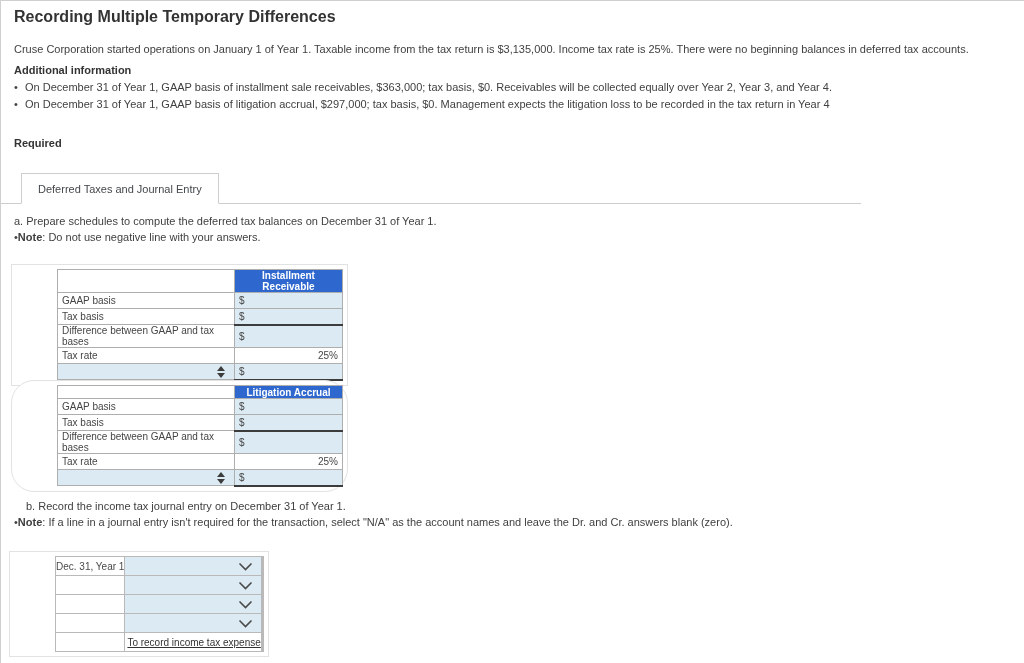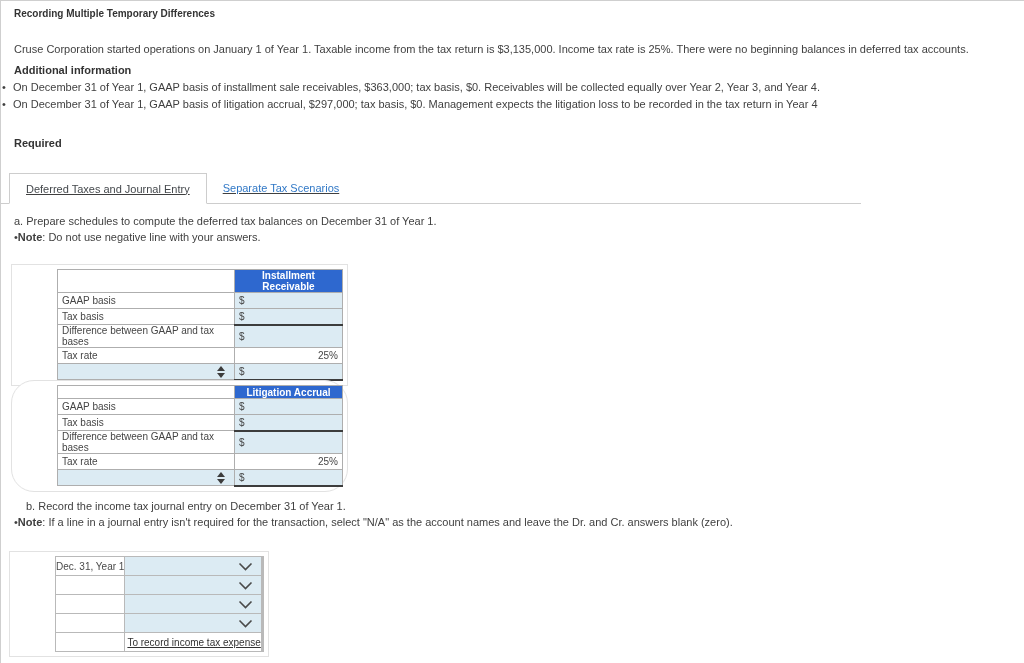--- a/index.html
+++ b/index.html
@@ -5,31 +5,31 @@
   * { margin:0; padding:0; box-sizing:border-box; }
   html,body { background:#fff; }
   body { font-family:"Liberation Sans", sans-serif; color:#3f3f3f; }
   .page {
     position:relative; width:1024px; height:663px; background:#fff;
     border-top:1px solid #cfcfcf; border-left:1px solid #cfcfcf; overflow:hidden;
     font-size:11px;
   }
   .abs { position:absolute; }
   .b { font-weight:bold; }
-  .title { left:13px; top:7px; font-size:10px; font-weight:bold; color:#333; }
+  .title { left:13px; top:7px; font-size:16px; font-weight:bold; color:#333; }
   .intro { left:13px; top:42px; width:1000px; color:#3f3f3f; }
   .addl-head { left:13px; top:63px; font-weight:bold; color:#333; }
-  .bullet-line { left:1px; width:1000px; color:#3f3f3f; }
+  .bullet-line { left:13px; width:1000px; color:#3f3f3f; }
   .bl1 { top:80px; } .bl2 { top:97px; }
   .bullet-mark { display:inline-block; width:11px; }
   .required { left:13px; top:136px; font-weight:bold; color:#333; }
 
   
   .tabbar { left:0; top:172px; width:860px; height:31px; border-bottom:1px solid #cdcdcd;
-            display:flex; align-items:flex-end; padding-left:8px;text-decoration:underline; }
+            display:flex; align-items:flex-end; padding-left:20px; }
   .tab { height:31px; display:flex; align-items:center; padding:0 16px; cursor:pointer; }
   .tab.active { background:#fff; border:1px solid #cdcdcd; border-bottom:1px solid #fff;
                 margin-bottom:-1px; color:#44484c; }
   .tab.link { color:#3178c6; border:none; }
 
   .instr { left:13px; width:1000px; color:#3f3f3f; }
   .ia { top:214px; } .na { top:230px; }
   .ib { top:499px;margin-left:12px; } .nb { top:515px; }
 
   
@@ -86,21 +86,20 @@
   <div class="abs addl-head">Additional information</div>
 
   <div class="abs bullet-line bl1"><span class="bullet-mark">•</span><span>On December 31 of Year 1, GAAP basis of installment sale receivables, $363,000; tax basis, $0. Receivables will be collected equally over Year 2, Year 3, and Year 4.</span></div>
 
   <div class="abs bullet-line bl2"><span class="bullet-mark">•</span><span>On December 31 of Year 1, GAAP basis of litigation accrual, $297,000; tax basis, $0. Management expects the litigation loss to be recorded in the tax return in Year 4</span></div>
 
   <div class="abs required">Required</div>
 
   <div class="abs tabbar">
     <div class="tab active">Deferred Taxes and Journal Entry</div>
-    <div class="tab link">Separate Tax Scenarios</div>
   </div>
 
   <div class="abs instr ia">a. Prepare schedules to compute the deferred tax balances on December 31 of Year 1.</div>
   <div class="abs instr na"><span>•</span><span class="b">Note</span><span>: Do not use negative line with your answers.</span></div>
 
   <div class="abs panel p-s1">
     <table class="sched">
       <tbody>
           <tr>
         <th class="lblcol"></th>

